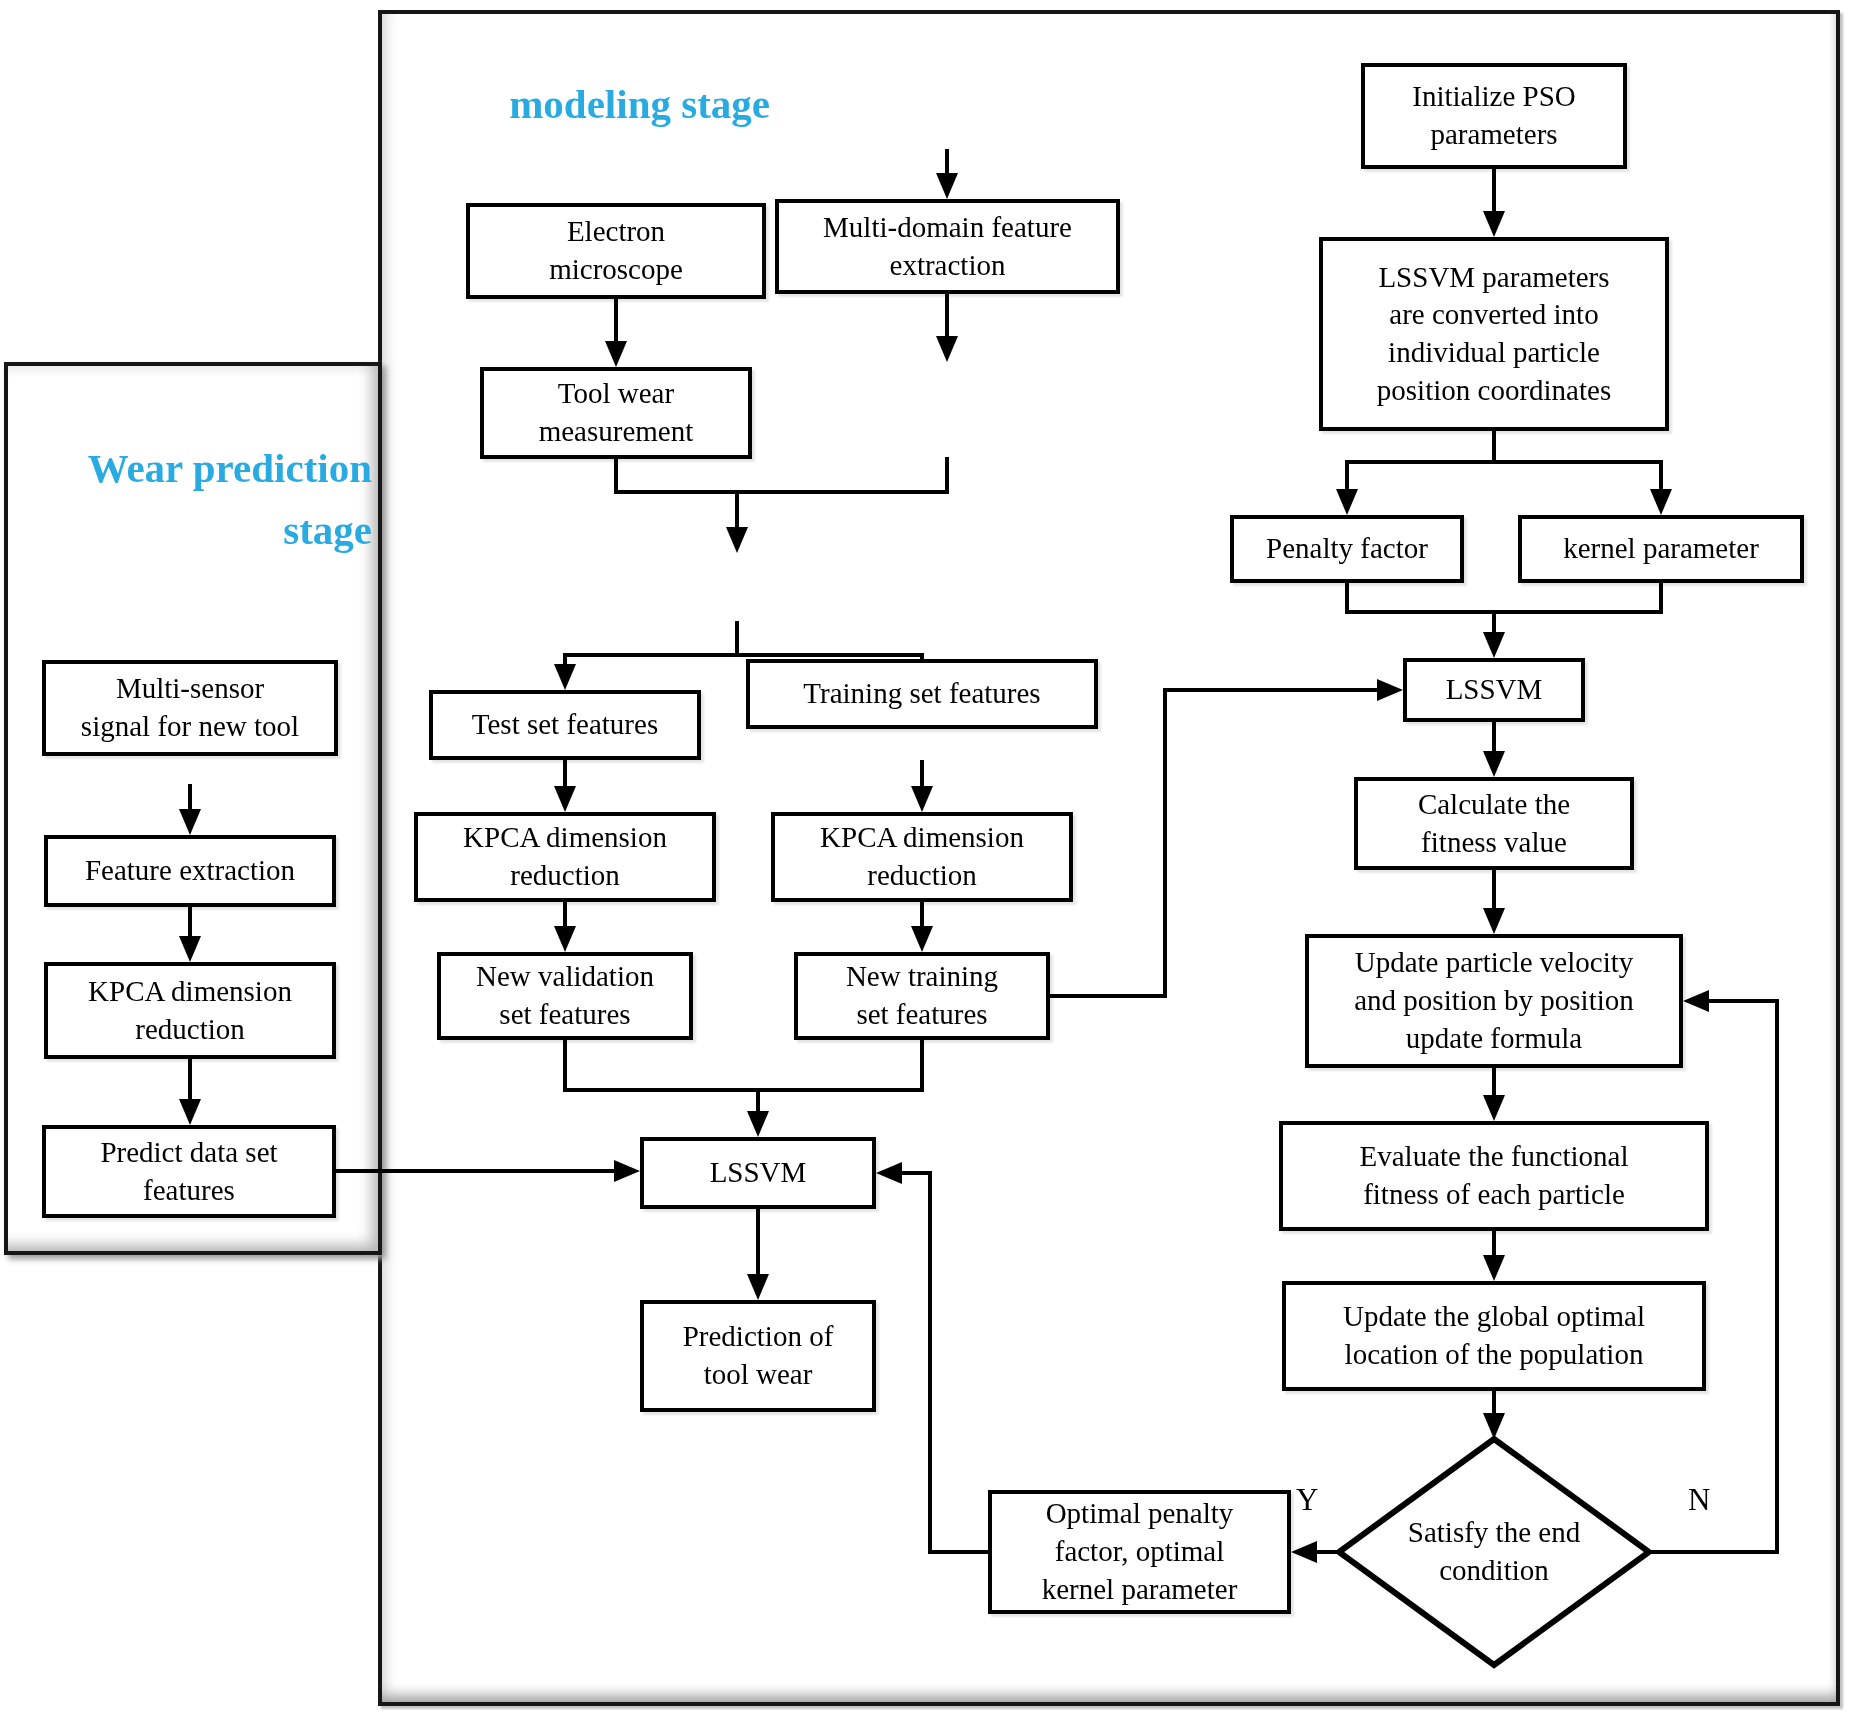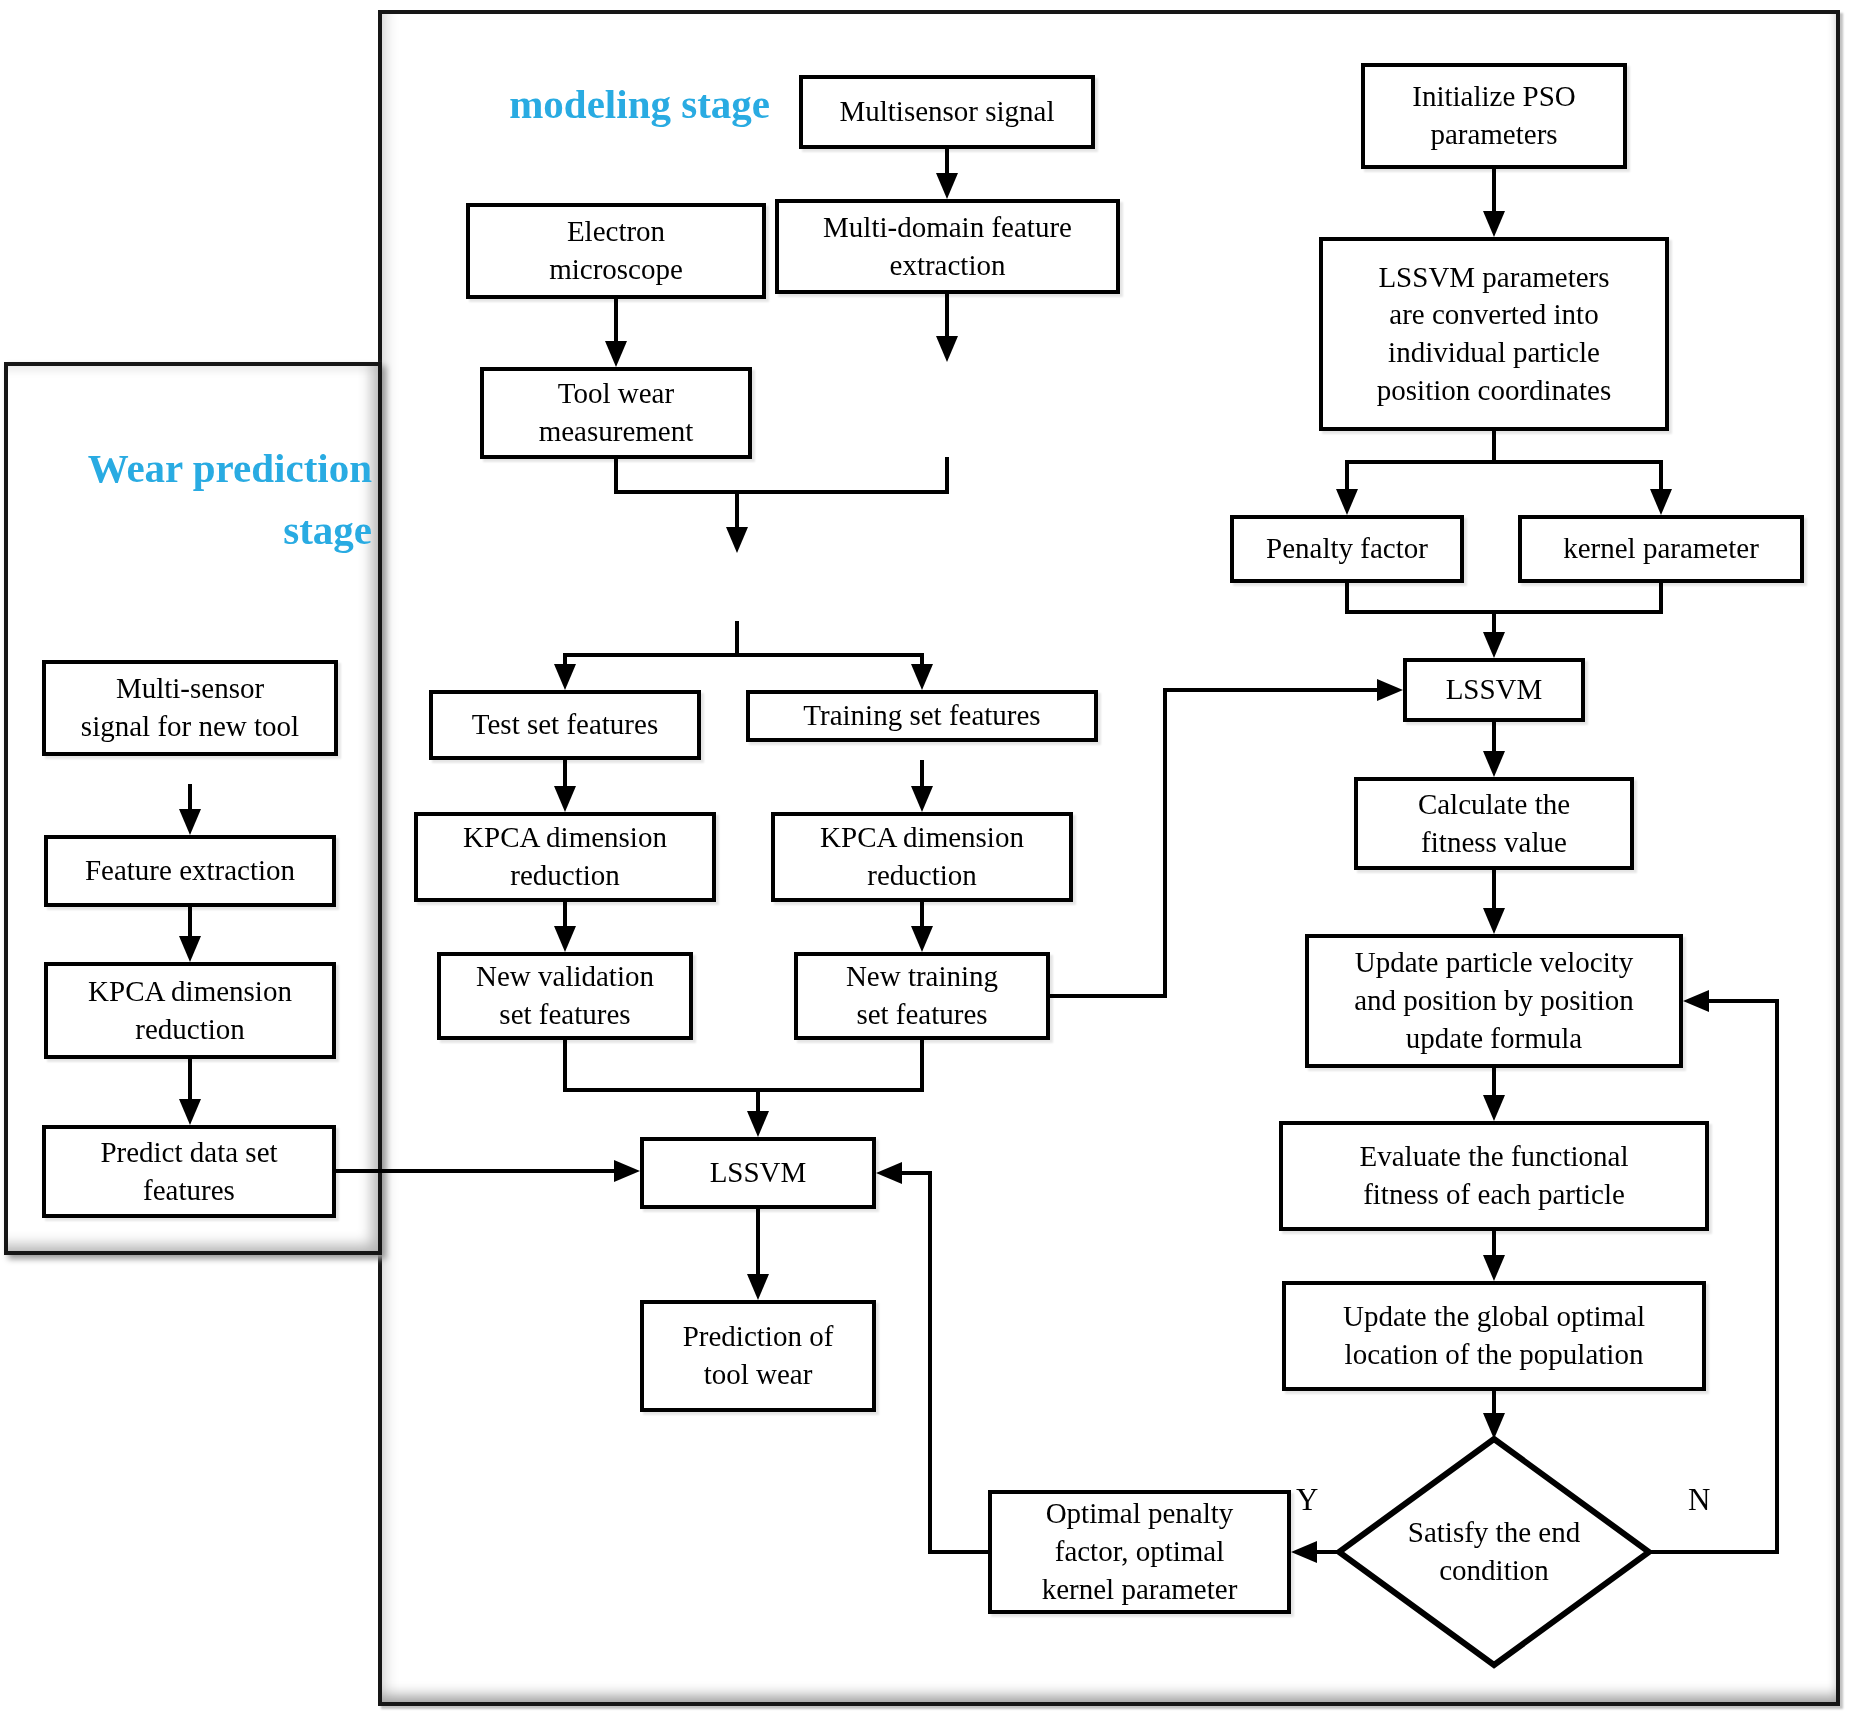--- a/index.html
+++ b/index.html
@@ -48,29 +48,28 @@
   <div class="node" style="left:42px;top:1125px;width:294px;height:93px;">Predict data set
 features</div>
 
   <div class="vl" style="left:188px;top:784px;height:25px;"></div>
   <div class="ah ah-down" style="left:179px;top:809px;"></div>
   <div class="vl" style="left:188px;top:907px;height:29px;"></div>
   <div class="ah ah-down" style="left:179px;top:936px;"></div>
   <div class="vl" style="left:188px;top:1059px;height:40px;"></div>
   <div class="ah ah-down" style="left:179px;top:1099px;"></div>
 
-  <div class="node" style="left:799px;top:75px;width:296px;height:74px;">Multisensor signal</div>
   <div class="node" style="left:466px;top:203px;width:300px;height:96px;">Electron
 microscope</div>
   <div class="node" style="left:775px;top:199px;width:345px;height:95px;">Multi-domain feature
 extraction</div>
   <div class="node" style="left:480px;top:367px;width:272px;height:92px;">Tool wear
 measurement</div>
   <div class="node" style="left:429px;top:690px;width:272px;height:70px;">Test set features</div>
-  <div class="node" style="left:746px;top:690px;width:352px;height:52px;text-align:center;">Training set features</div>
+  <div class="node" style="left:746px;top:659px;width:352px;height:70px;text-align:center;">Training set features</div>
   <div class="node" style="left:414px;top:812px;width:302px;height:90px;">KPCA dimension
 reduction</div>
   <div class="node" style="left:771px;top:812px;width:302px;height:90px;">KPCA dimension
 reduction</div>
   <div class="node" style="left:437px;top:952px;width:256px;height:88px;">New validation
 set features</div>
   <div class="node" style="left:794px;top:952px;width:256px;height:88px;">New training
 set features</div>
   <div class="node" style="left:640px;top:1137px;width:236px;height:72px;">LSSVM</div>
   <div class="node" style="left:640px;top:1300px;width:236px;height:112px;">Prediction of

